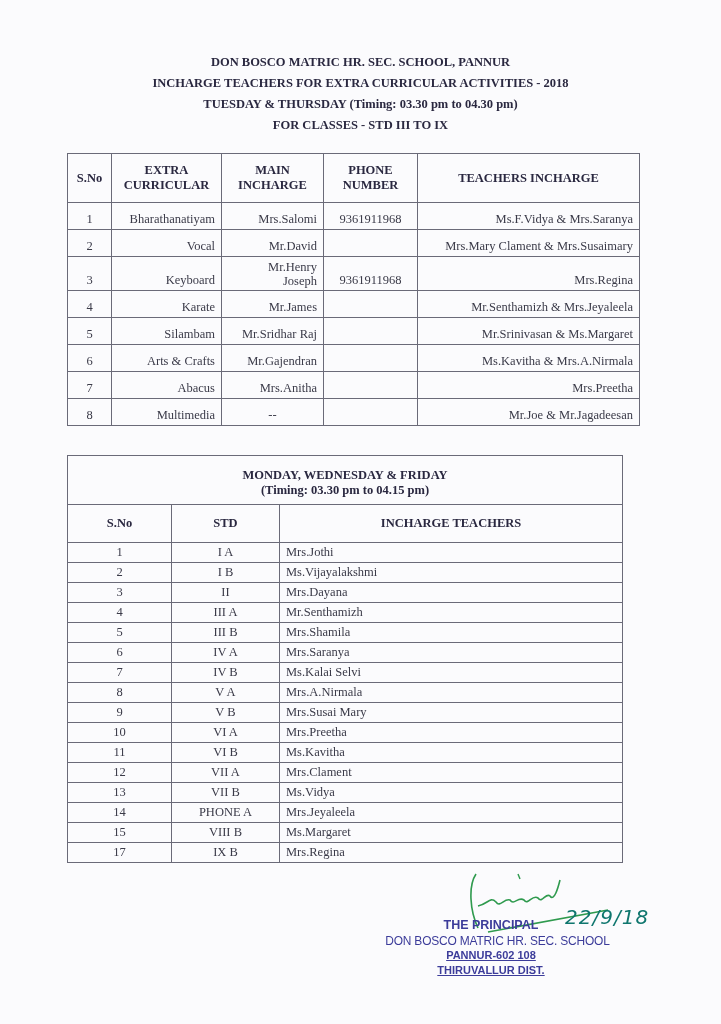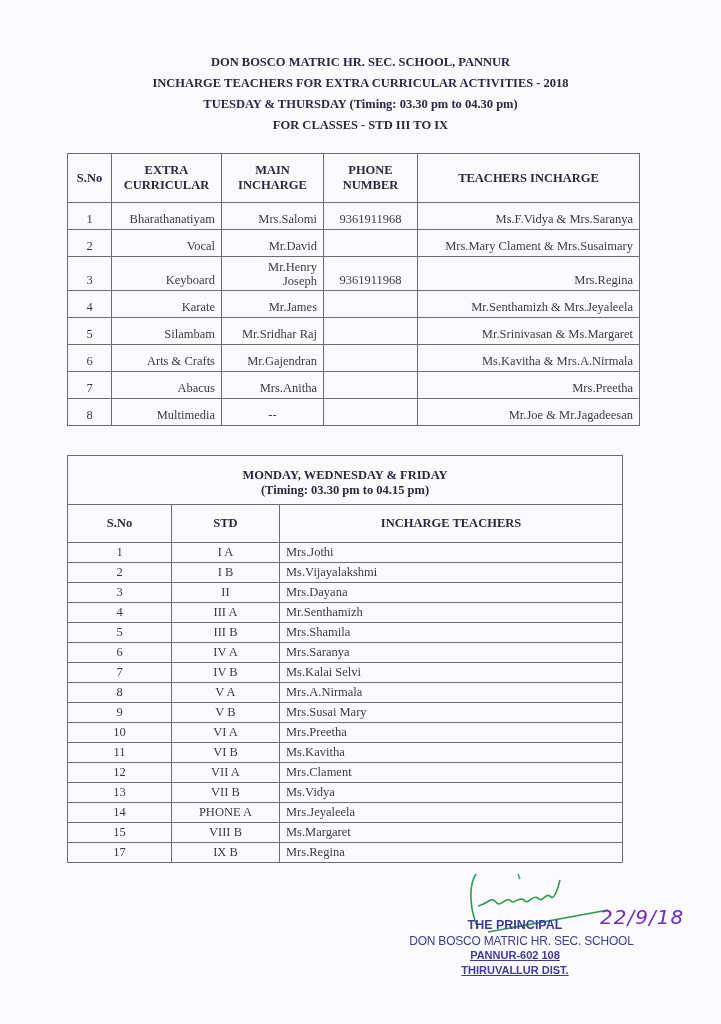--- a/index.html
+++ b/index.html
@@ -19,28 +19,28 @@
   #t1 td { height:24px; vertical-align:bottom; padding-bottom:2px;text-align:right; }
   #t1 td.c { text-align:center; }
   #t1 td.keyb { line-height:14px;margin-left:30px; }
 
   #t2 { left:67px; top:455px; width:556px; }
   #t2 th.cap { height:42px; line-height:15px; padding-top:6px; }
   #t2 th.hd { height:37px; }
   #t2 td { height:19px; line-height:19px; padding:0 6px; }
   #t2 td.c { text-align:center; }
 
-  .stamp { position:absolute; left:410px; top:918px; width:210px; text-align:center;
+  .stamp { position:absolute; left:386px; top:918px; width:210px; text-align:center;
     font-family:"Liberation Sans","DejaVu Sans",sans-serif; font-weight:bold; color:#3c3c9a; }
   .stamp .s1 { font-size:12.5px; line-height:15px; }
   .stamp .s2 { font-size:13px; line-height:15px; font-weight:normal; letter-spacing:-0.2px; transform:scaleX(0.92); white-space:nowrap; margin-left:-10px; width:230px;}
   .stamp .s3 { font-size:11px; line-height:15px;text-decoration:underline; }
   .signature { position:absolute; left:458px; top:866px; width:200px; height:70px; }
-  .sig-date { position:absolute; left:600px; top:905px; font-family:"DejaVu Sans",sans-serif;
-    color:#6d28d9; font-size:20px; font-style:italic; letter-spacing:1px; }
+  .sig-date { position:absolute; left:565px; top:905px; font-family:"DejaVu Sans",sans-serif;
+    color:#0f766e; font-size:20px; font-style:italic; letter-spacing:1px; }
 </style>
 </head>
 <body>
 
 <div class="title-block">
   <div class="title-line">DON BOSCO MATRIC HR. SEC. SCHOOL, PANNUR</div>
   <div class="title-line">INCHARGE TEACHERS FOR EXTRA CURRICULAR ACTIVITIES - 2018</div>
   <div class="title-line">TUESDAY &amp; THURSDAY (Timing: 03.30 pm to 04.30 pm)</div>
   <div class="title-line">FOR CLASSES - STD III TO IX</div>
 </div>

